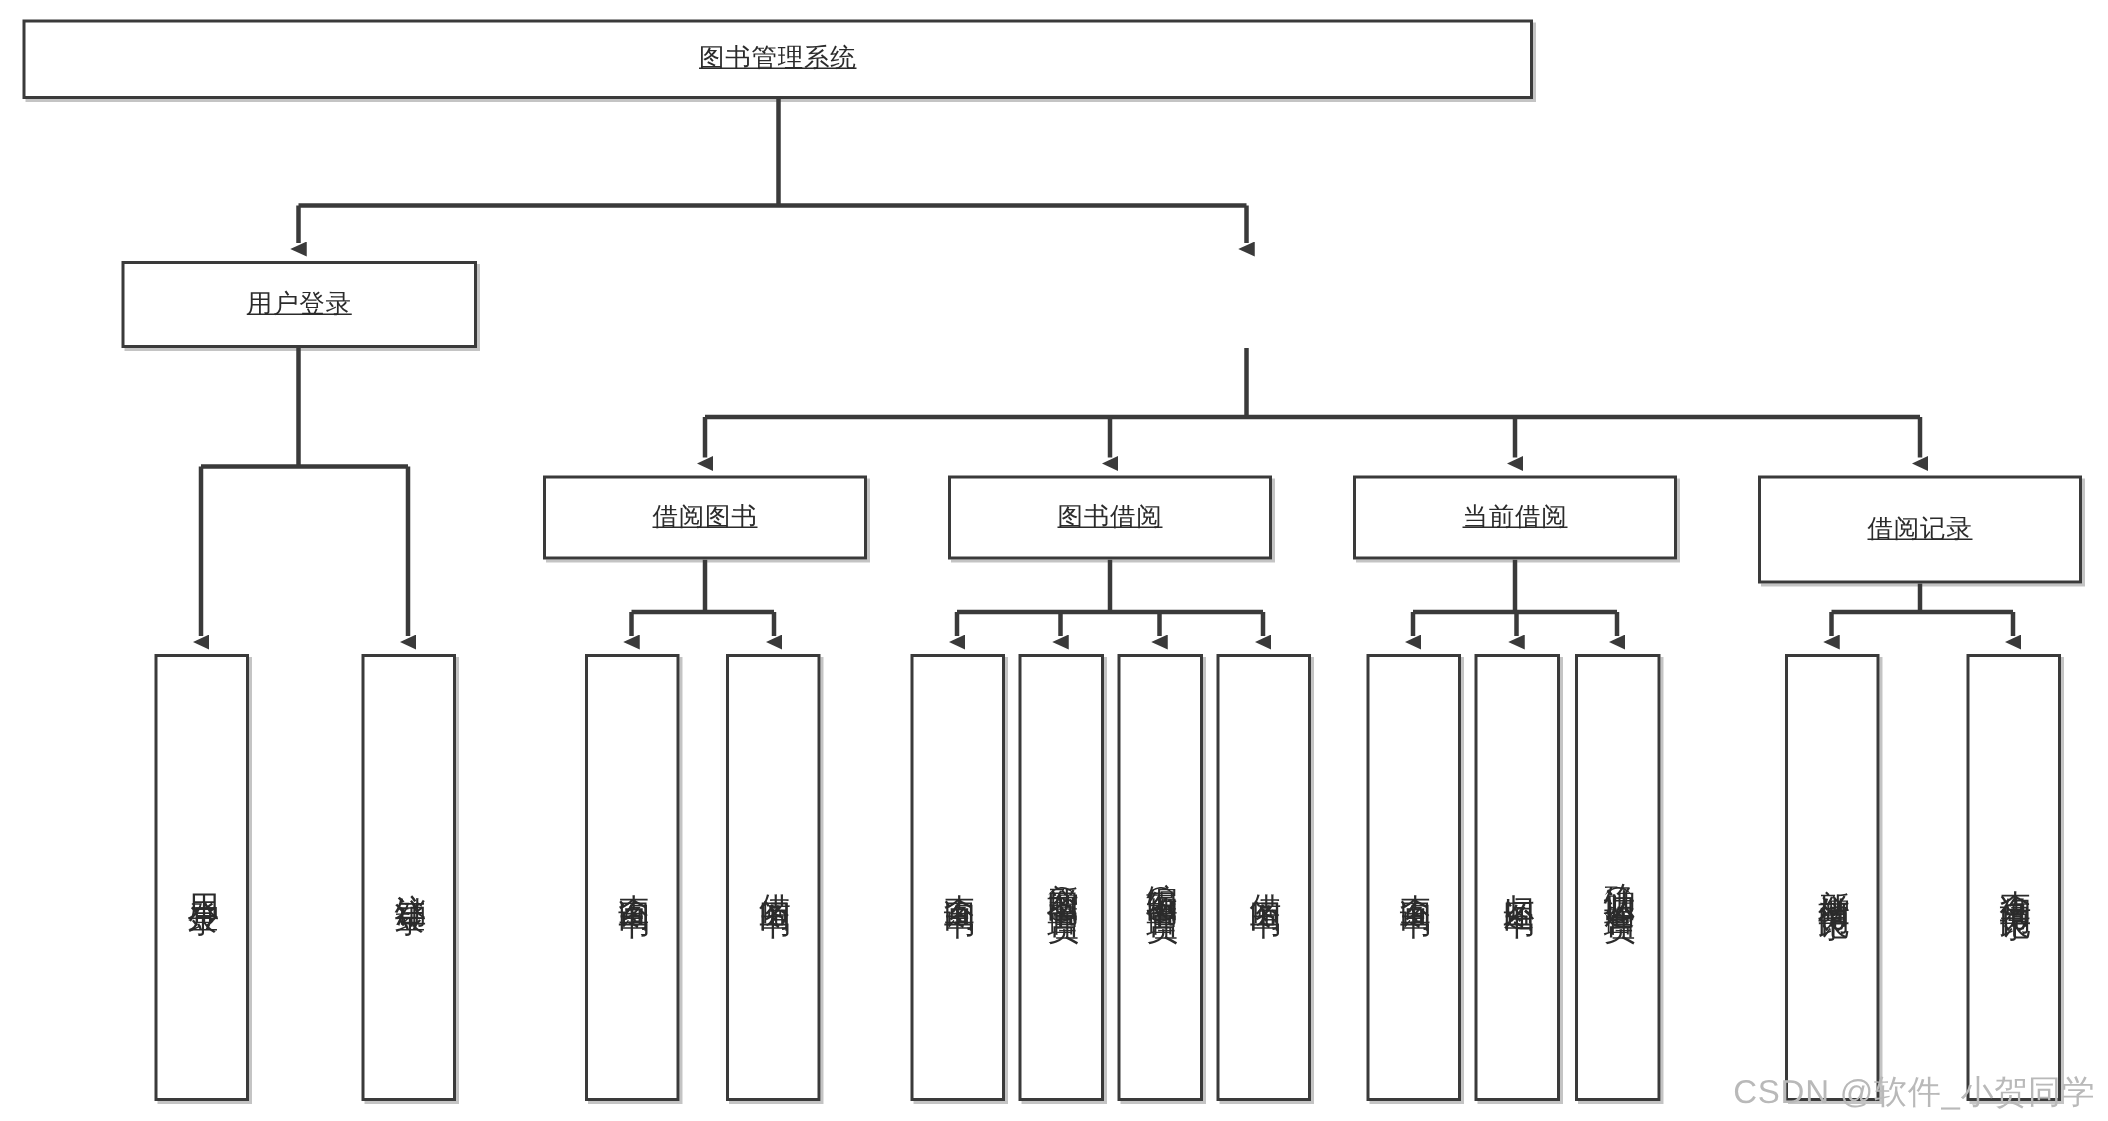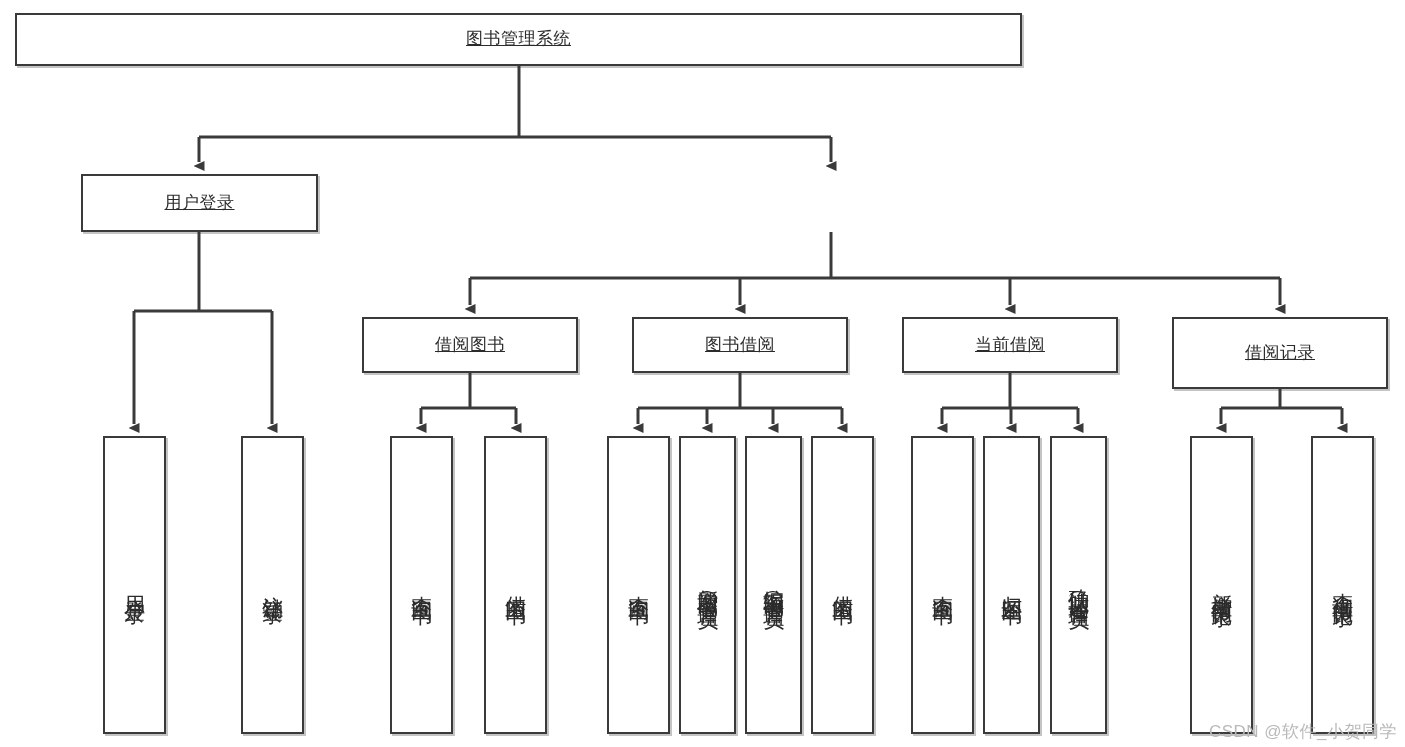--- a/index.html
+++ b/index.html
@@ -56,21 +56,21 @@
     writing-mode: vertical-rl;
     text-orientation: upright;
     display: block;
     text-align: center;
     white-space: normal;
   }
   #watermark {
     position: absolute;
     right: 8px;
     bottom: 4px;
-    font-size: 17px;
+    font-size: 22px;
     color: #b9b9b9;
     letter-spacing: 0.5px;
     white-space: nowrap;
     margin-left: 24px;
   }
 </style>
 </head>
 <body>
 
 <div id="canvas">

